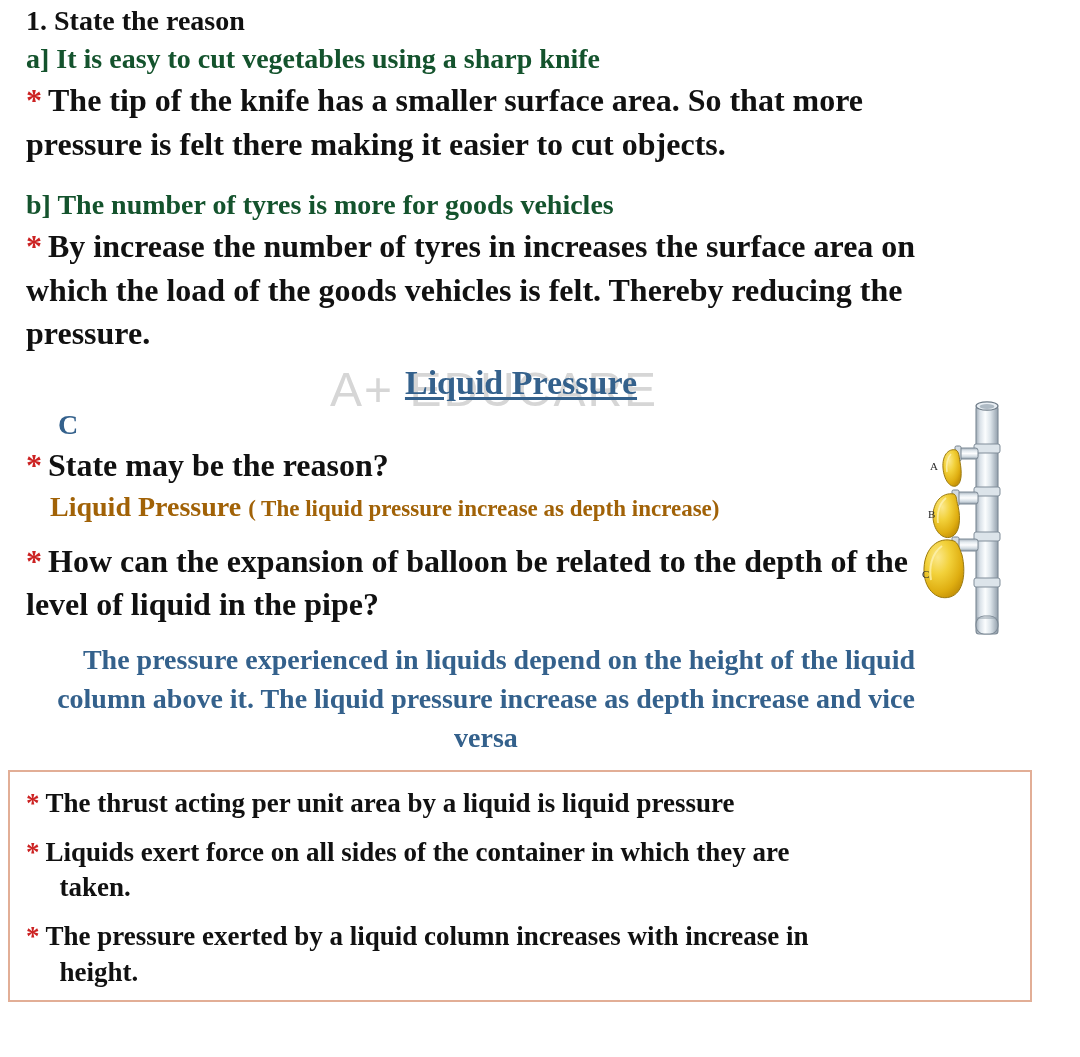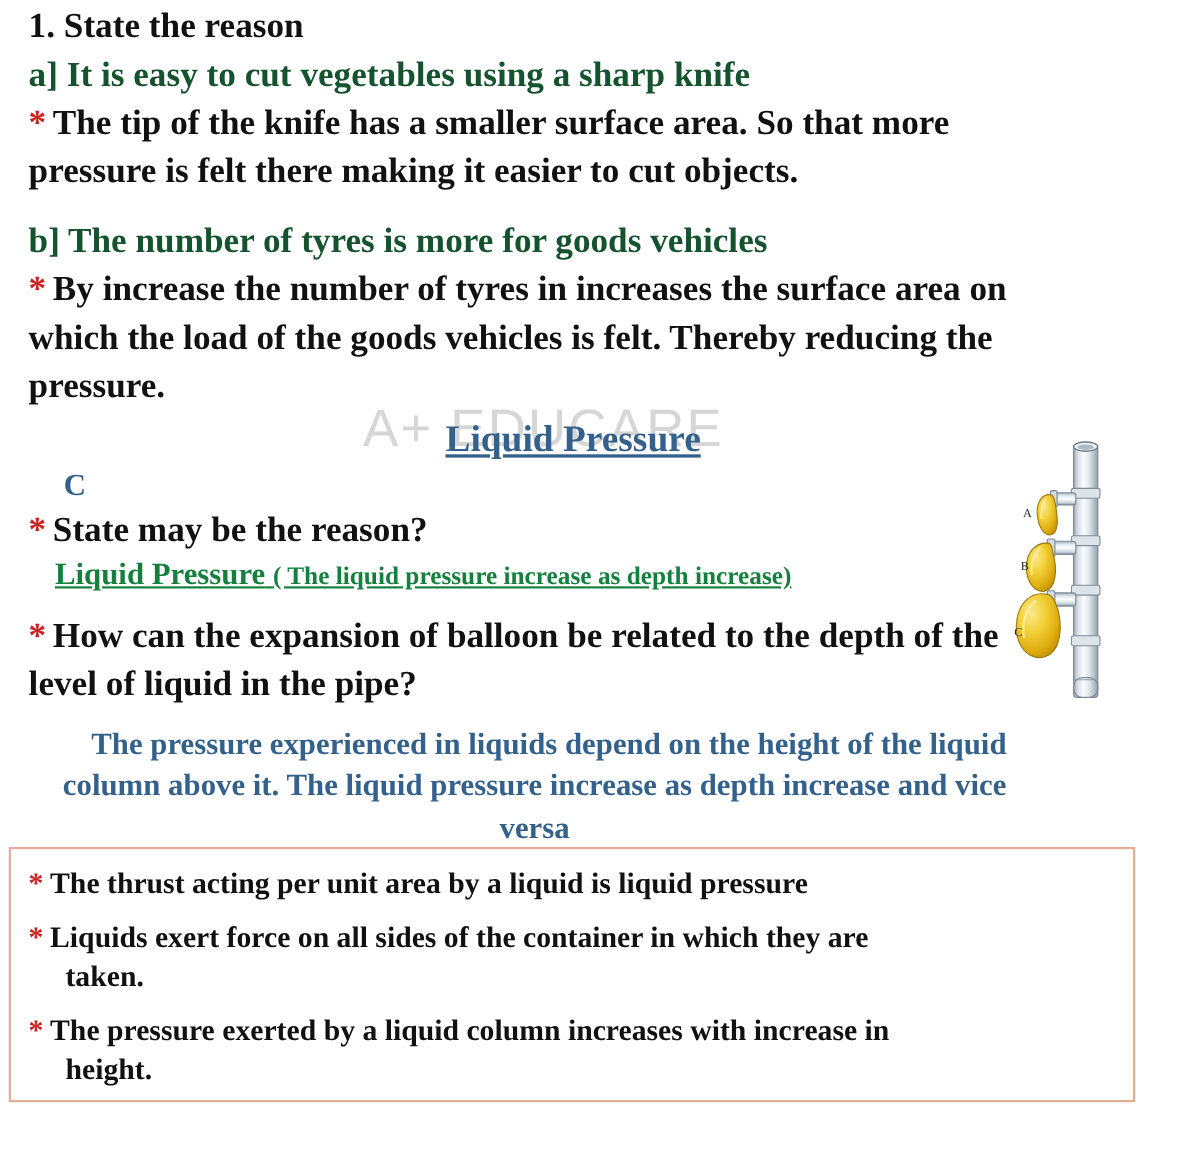--- a/index.html
+++ b/index.html
@@ -43,21 +43,21 @@
   
   .content {
     position: relative;
     z-index: 2;
     padding: 2px 0 0 26px;
     width: 1000px;
     box-sizing: border-box;
   }
 
   .line {
-    font-size: 32px;
+    font-size: 28px;
     font-weight: bold;
     line-height: 1.37;
     margin: 0;
     color: #111111;
   }
 
   .blk { color: #111111; }
   .blue {
     color: #14532d;
   }
@@ -92,26 +92,25 @@
 
   .answer-c {
     color: #34618C;
     font-size: 28px;
     font-weight: bold;
     padding-left: 32px;
     line-height: 1.35;
   }
 
   .blue-ans {
-    color: #15803d;
+    color: #a16207;
     font-size: 28px;
     font-weight: bold;
     padding-left: 24px;
     line-height: 1.35;
-    text-decoration: underline;
   }
   .blue-ans .small {
     font-size: 23px;
   }
 
   .blue-para {
     color: #34618C;
     font-size: 28px;
     font-weight: bold;
     line-height: 1.38;

